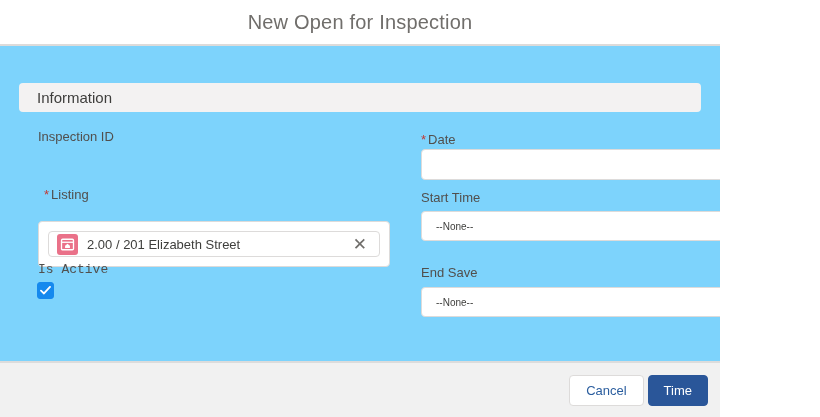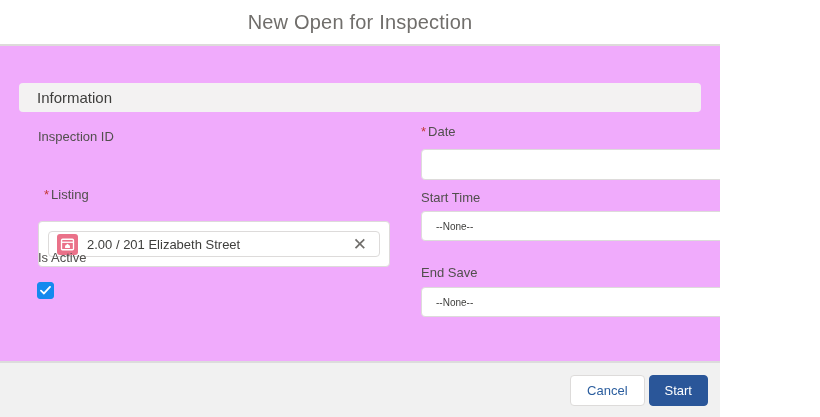--- a/index.html
+++ b/index.html
@@ -2,21 +2,21 @@
 <html><head>
 <meta charset="utf-8">
 <style>
   * { margin:0; padding:0; box-sizing:border-box; }
   html,body { background:#ffffff; }
   body { font-family:"Liberation Sans", sans-serif; }
 
   .modal {
     position:relative;
     width:720px; height:417px;
-    background:#f0abfc;
+    background:#7dd3fc;
     overflow:hidden;
   }
 
   
   .modal-header {
     position:absolute; left:0; top:0; right:0; height:46px;
     display:flex; align-items:center; justify-content:center;
     border-bottom:2px solid #dddbda;
     background:#ffffff;
   }
@@ -92,22 +92,22 @@
     width:17px; height:17px; border-radius:3px;
     background:#1589ee; border:1px solid #1589ee;
     display:flex; align-items:center; justify-content:center;
     cursor:pointer;
   }
   .checkbox svg { display:block; }
 
   
   .lbl-inspection-id { left:38px;  top:129px; }
   .lbl-listing       { left:38px;  top:187px;margin-left:6px; }
-  .lbl-is-active     { left:38px;  top:250px; }
-  .lbl-date          { left:421px; top:124px; }
+  .lbl-is-active     { left:38px;  top:262px;font-family:Liberation Mono, monospace; }
+  .lbl-date          { left:421px; top:132px; }
   .lbl-start-time    { left:421px; top:190px; }
   .lbl-end-time      { left:421px; top:265px; }
 
   
   .modal-footer {
     position:absolute; left:0; right:0; bottom:0; height:56px;
     background:#f1f1f1; border-top:2px solid #dcdcdc;
     display:flex; align-items:center; justify-content:flex-end;
     gap:4px; padding-right:12px;
   }
@@ -200,16 +200,16 @@
   <span class="field-label lbl-end-time">
     <span>End Save</span>
   </span>
   <div class="sf-input sf-select select-end">
     <span class="select-value">--None--</span>
     <span class="select-caret"></span>
   </div>
 
   <div class="modal-footer">
     <button class="btn btn-neutral">Cancel</button>
-    <button class="btn btn-brand">Start</button>
+    <button class="btn btn-brand">Time</button>
   </div>
 
 </div>
 
 </body></html>

